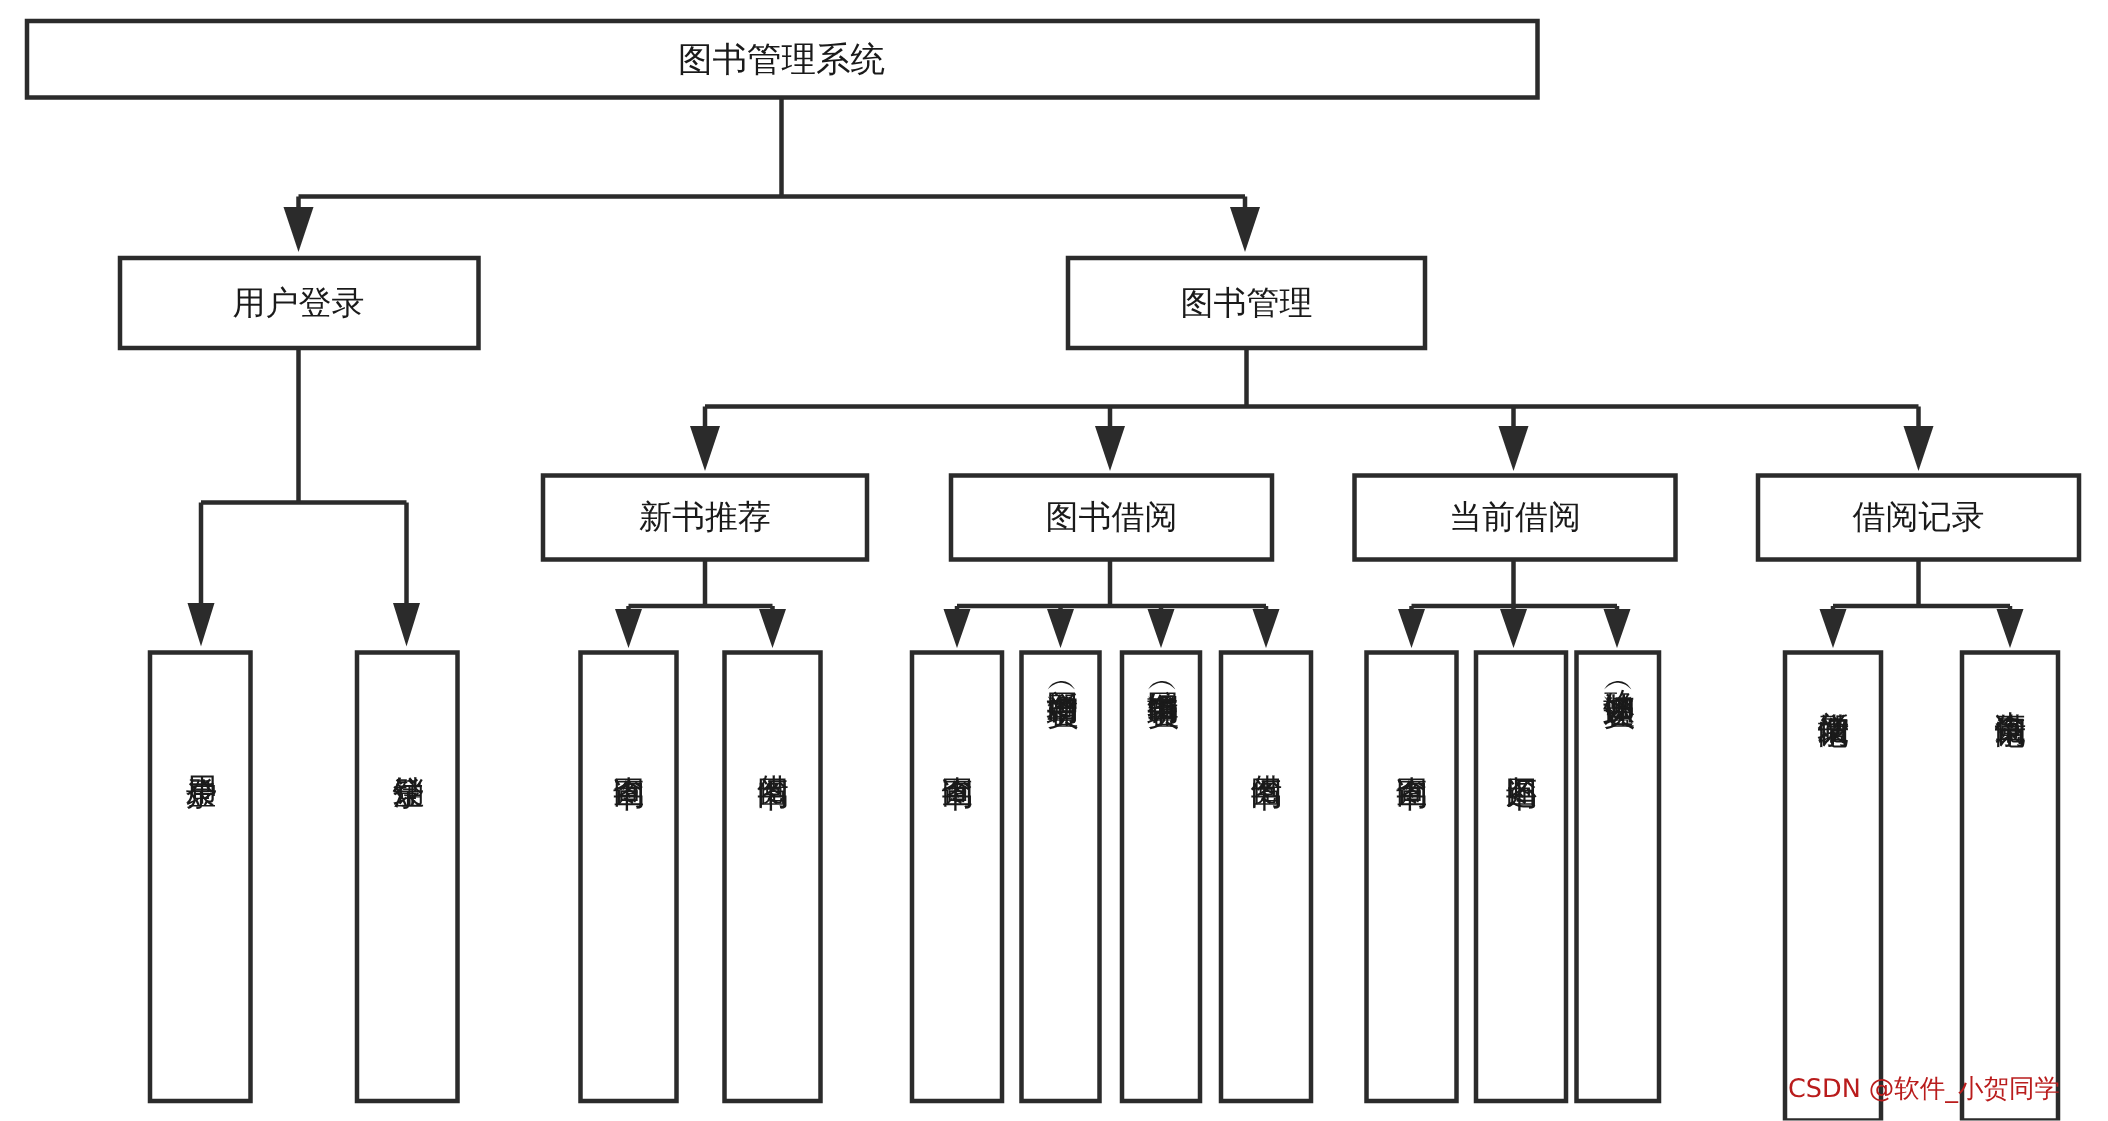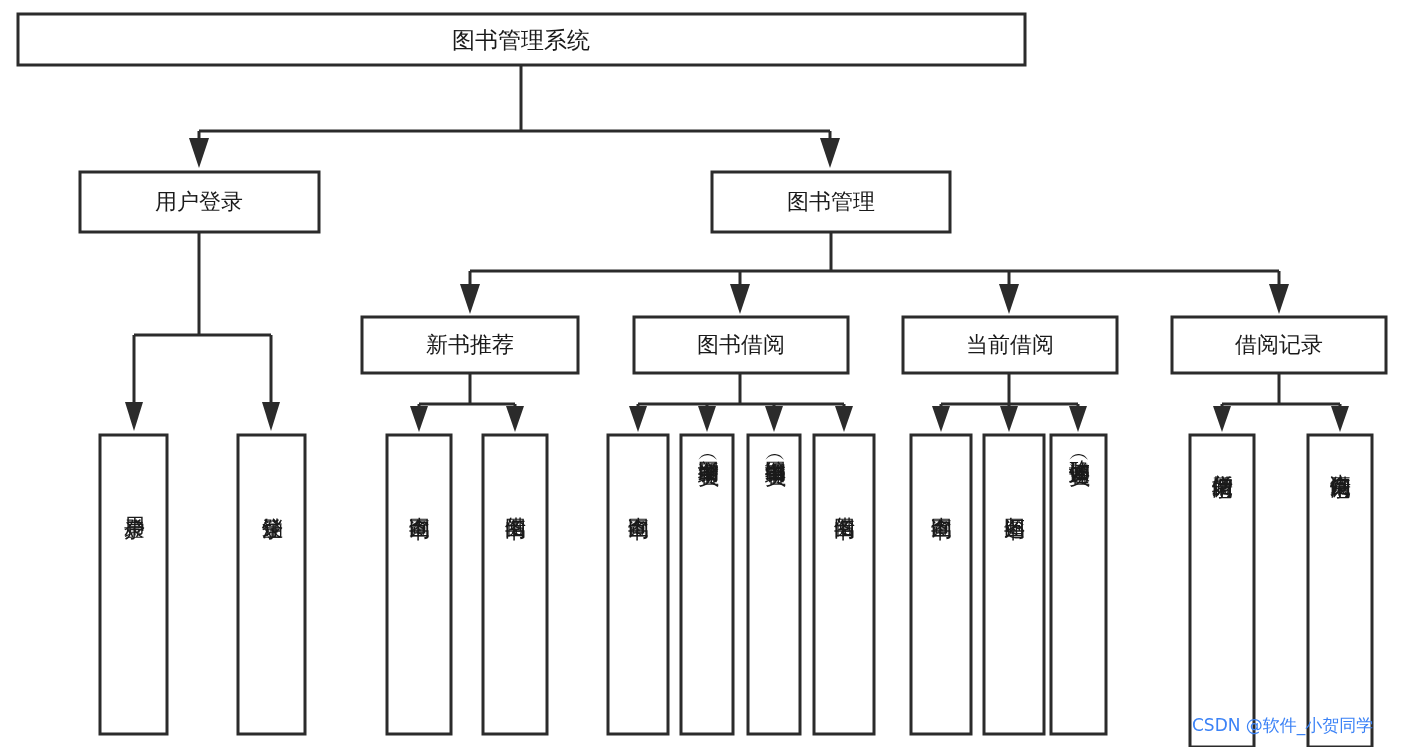--- a/index.html
+++ b/index.html
@@ -69,21 +69,21 @@
     white-space: nowrap;
     letter-spacing: 1px;
     pointer-events: none;
   }
   .watermark {
     position: absolute;
     left: 1192px;
     top: 714px;
     font-family: "DejaVu Sans", "Liberation Sans", sans-serif;
     font-size: 17px;
-    color: #3b82f6;
+    color: #b91c1c;
     white-space: nowrap;
   }
 </style>
 </head>
 <body>
 
 <div id="diagram-root">
 
   <svg class="diagram" viewBox="0 0 1405 747" xmlns="http://www.w3.org/2000/svg">
 

